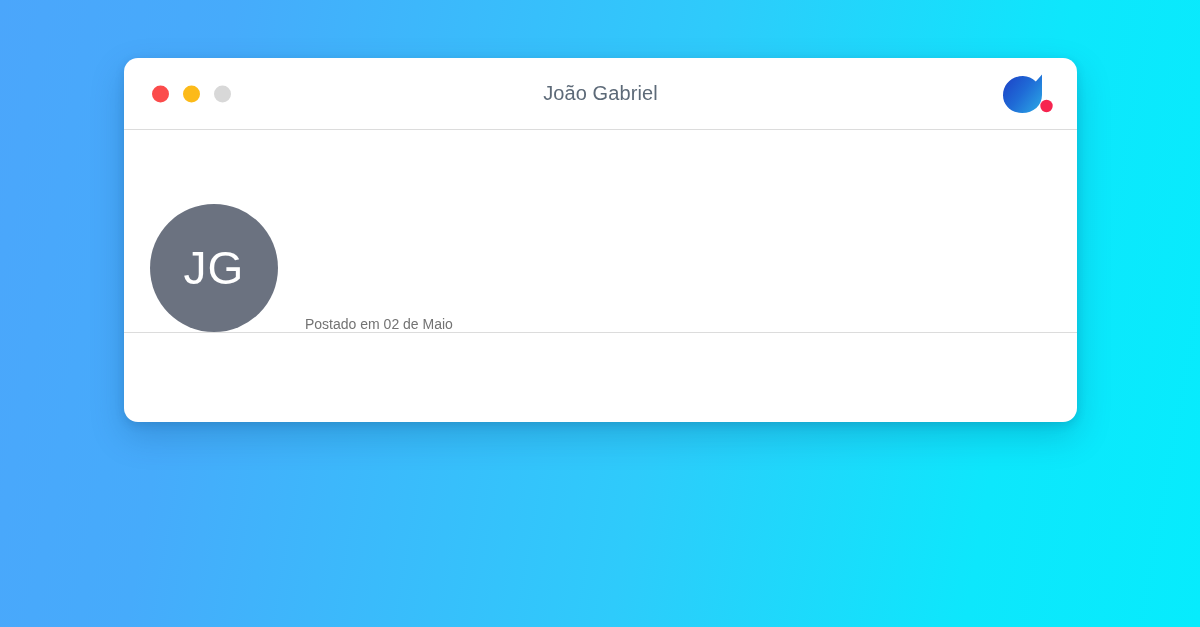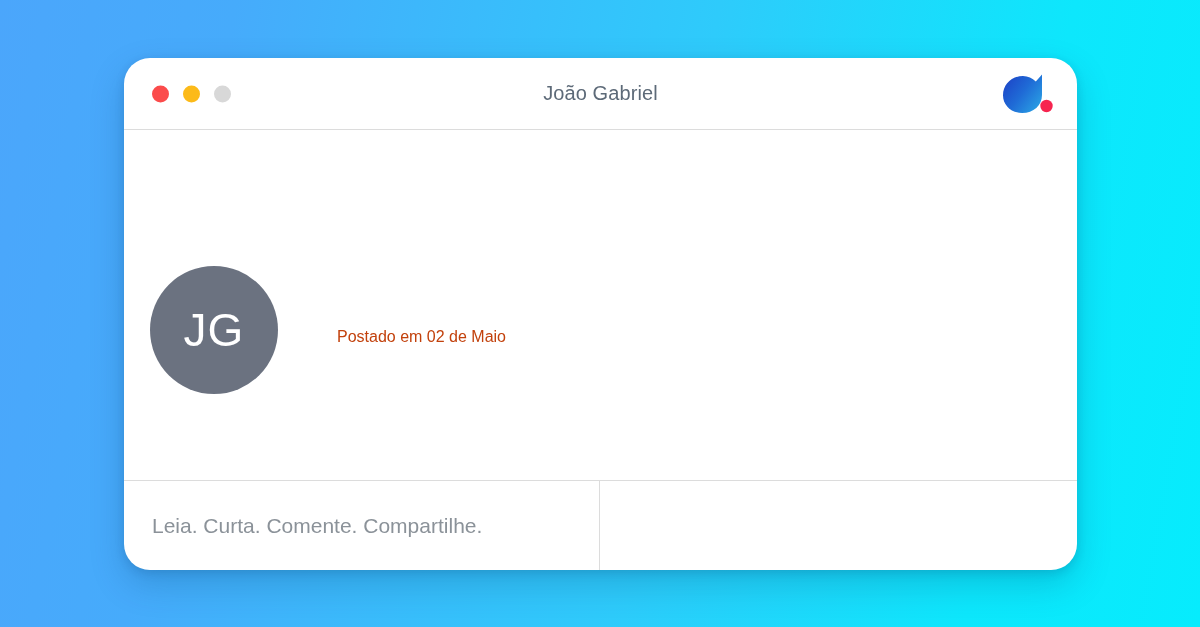--- a/index.html
+++ b/index.html
@@ -15,23 +15,23 @@
     background: linear-gradient(100deg, #4ba6fb 0%, #46abfb 18%, #2ecbfb 55%, #0de7fc 82%, #06ecfd 100%);
     position: relative;
   }
 
   
   .card {
     position: absolute;
     left: 124px;
     top: 58px;
     width: 953px;
-    height: 512px;
+    height: 364px;
     background: #ffffff;
-    border-radius: 26px;
+    border-radius: 14px;
     box-shadow: 0 14px 34px rgba(0, 60, 110, 0.22),
                 0 3px 10px rgba(0, 50, 100, 0.14);
     display: flex;
     flex-direction: column;
     overflow: hidden;
   }
 
   
   .titlebar {
     position: relative;
@@ -75,24 +75,23 @@
     top: 50%;
     transform: translateY(-50%);
     width: 56px;
     height: 48px;
   }
 
   
   .card-body {
     flex: 1 1 auto;
     display: flex;
-    align-items: center;
+    align-items: flex-end;
     padding: 42px 34px 0 26px;
     min-height: 0;
-    gap: 32px;
   }
 
   .avatar {
     flex: 0 0 auto;
     width: 128px;
     height: 128px;
     border-radius: 50%;
     background: #6b7280;
     display: flex;
     align-items: center;
@@ -113,22 +112,22 @@
     font-size: 47px;
     line-height: 56px;
     font-weight: bold;
     color: #333333;
     letter-spacing: -0.4px;
     max-width: 600px;
   }
 
   .post-date {
     margin-top: 22px;
-    font-size: 16px;
-    color: #c2410c;
+    font-size: 14px;
+    color: #737373;
   }
 
   
   .card-footer {
     flex: 0 0 90px;
     height: 90px;
     border-top: 1px solid #dcdcdc;
     display: flex;
     align-items: stretch;
   }
@@ -187,19 +186,16 @@
       <span>JG</span>
     </div>
 
     <div class="post">
       <div class="post-date">Postado em 02 de Maio</div>
     </div>
 
   </div>
 
   <div class="card-footer">
-    <div class="footer-left">
-      <span class="footer-tagline">Leia. Curta. Comente. Compartilhe.</span>
-    </div>
     <div class="footer-right"></div>
   </div>
 
 </div>
 
 </body></html>

